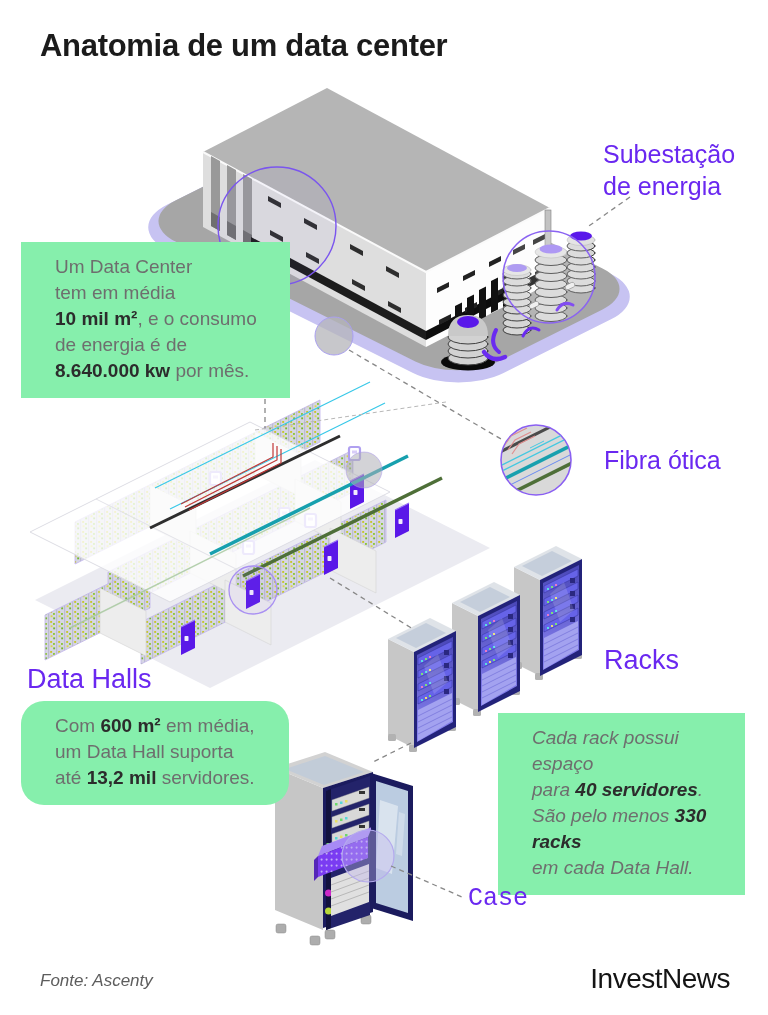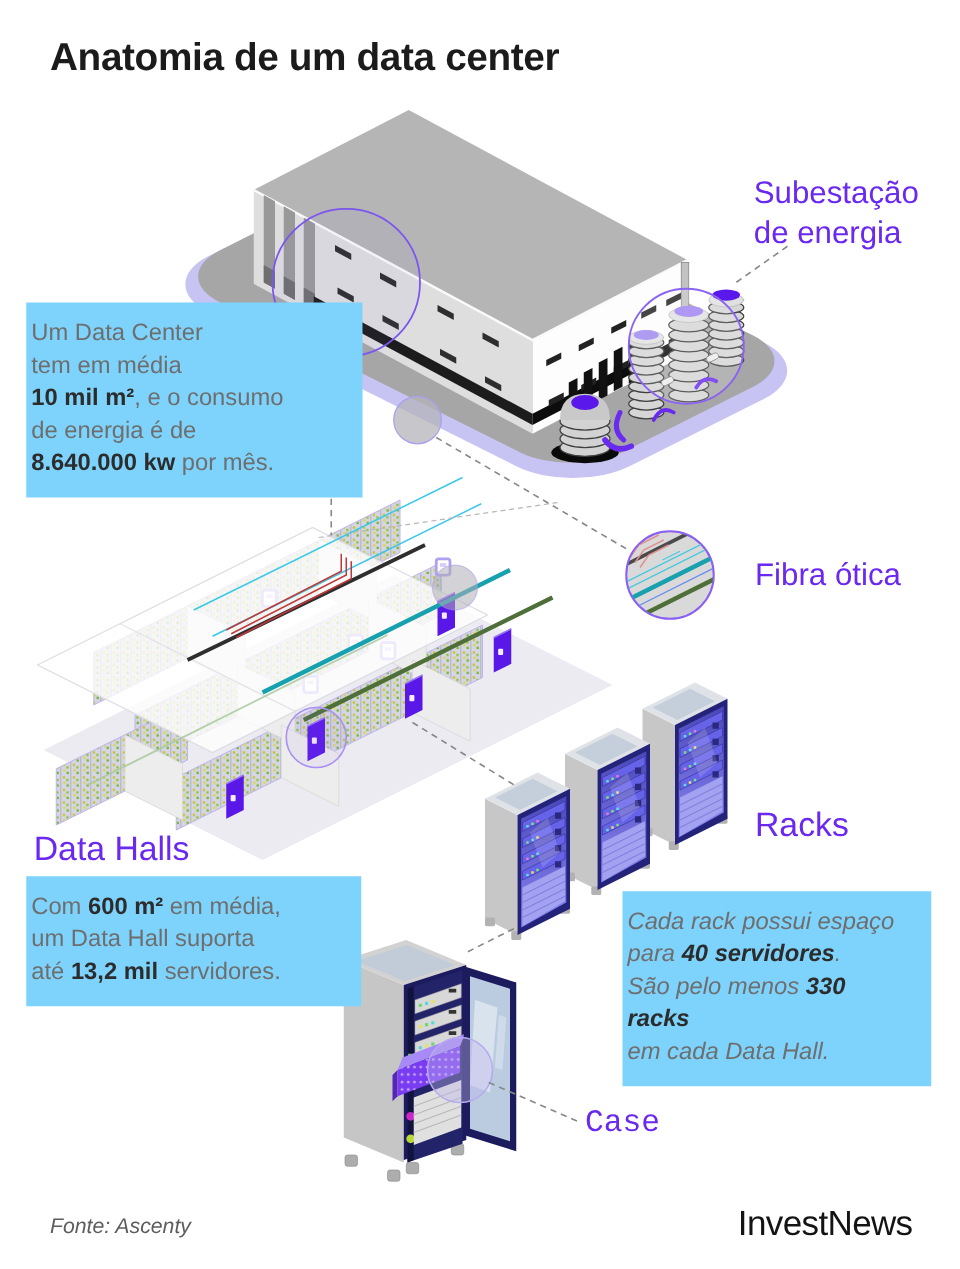--- a/index.html
+++ b/index.html
@@ -14,26 +14,26 @@
     left:40px; top:28px; font-size:31px; font-weight:700; color:#1b1b1b;
     letter-spacing:-0.3px;
   }
   .purple-label { color:#6a28f0; font-size:25px; line-height:32px; font-weight:400; }
   #label-substation { left:603px; top:138px; }
   #label-fiber     { left:604px; top:444px; }
   #label-datahalls { left:27px;  top:663px; font-size:27px; }
   #label-racks     { left:604px; top:644px; font-size:27px; }
   #label-case      { left:468px; top:883px;font-family:Liberation Mono, monospace; }
   .callout {
-    background:#7dd3fc; color:#6e6e6e; font-size:19px; line-height:26px;
-    white-space:pre-line; padding:12px 18px 14px 4px;
+    background:#86efac; color:#6e6e6e; font-size:19px; line-height:26px;
+    white-space:pre-line; padding:12px 18px 14px 34px;
   }
   .callout .strong { color:#2c2c2c; font-weight:700; }
   #callout-building { left:21px;  top:242px; width:269px; }
-  #callout-datahall { left:21px;  top:701px; width:268px; }
+  #callout-datahall { left:21px;  top:701px; width:268px;border-radius:23px; }
   #callout-rack     { left:498px; top:713px; width:247px;font-style:italic; }
   #footer-source { left:40px; top:971px; font-size:17px; color:#5d5d5d;font-style:italic; }
   #footer-brand {
     right:38px; top:963px; font-size:28px; color:#141414;
     font-family:Liberation Sans, sans-serif; letter-spacing:-0.5px;
   }
 </style>
 </head>
 <body>
 

